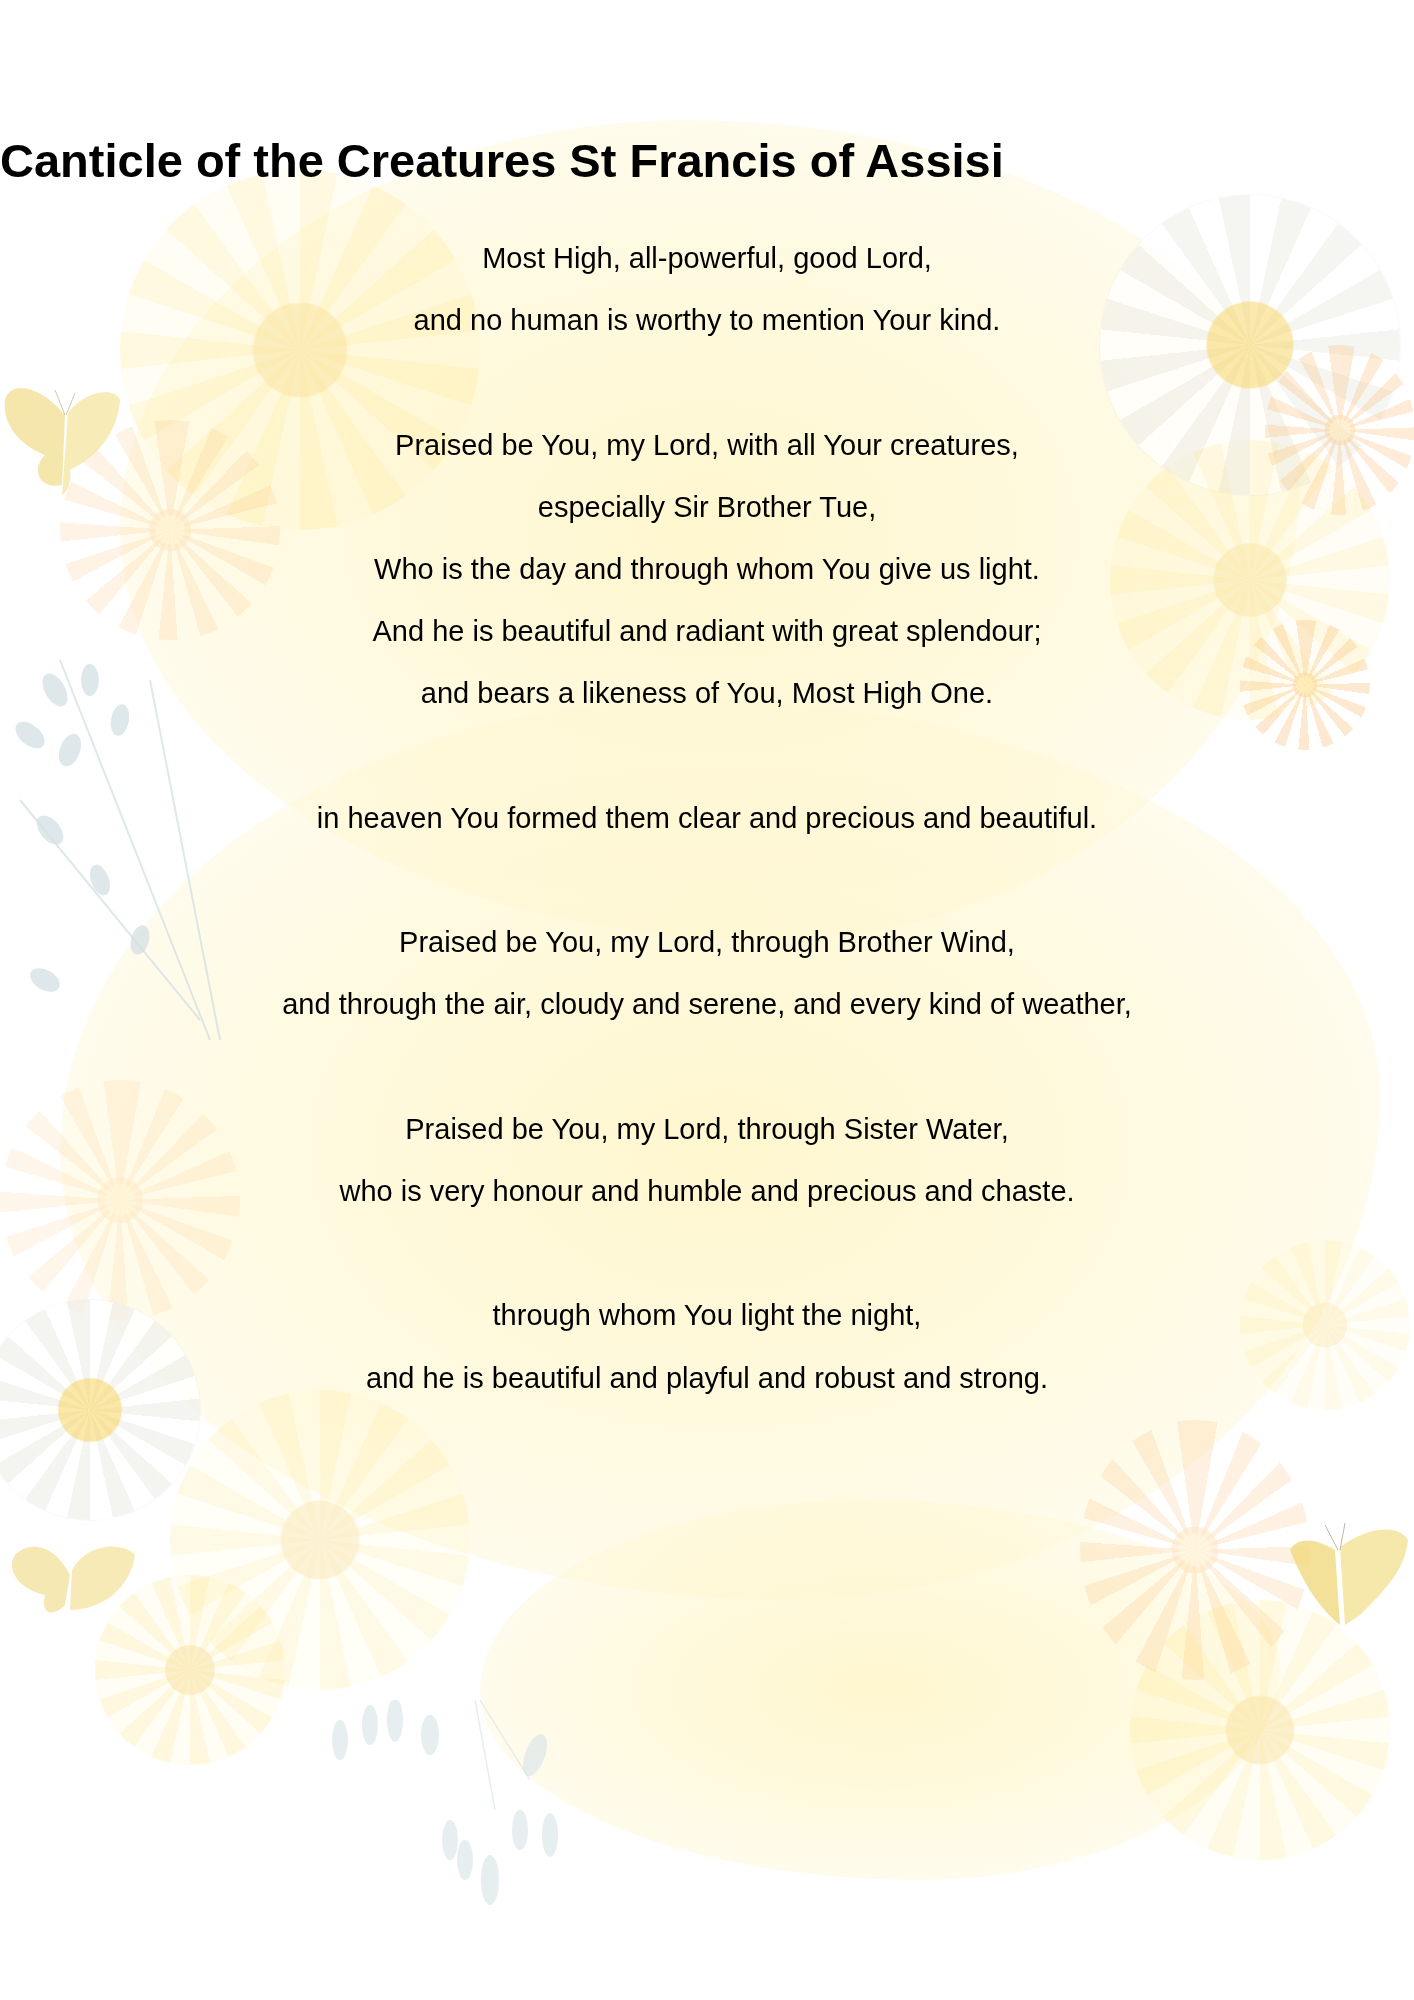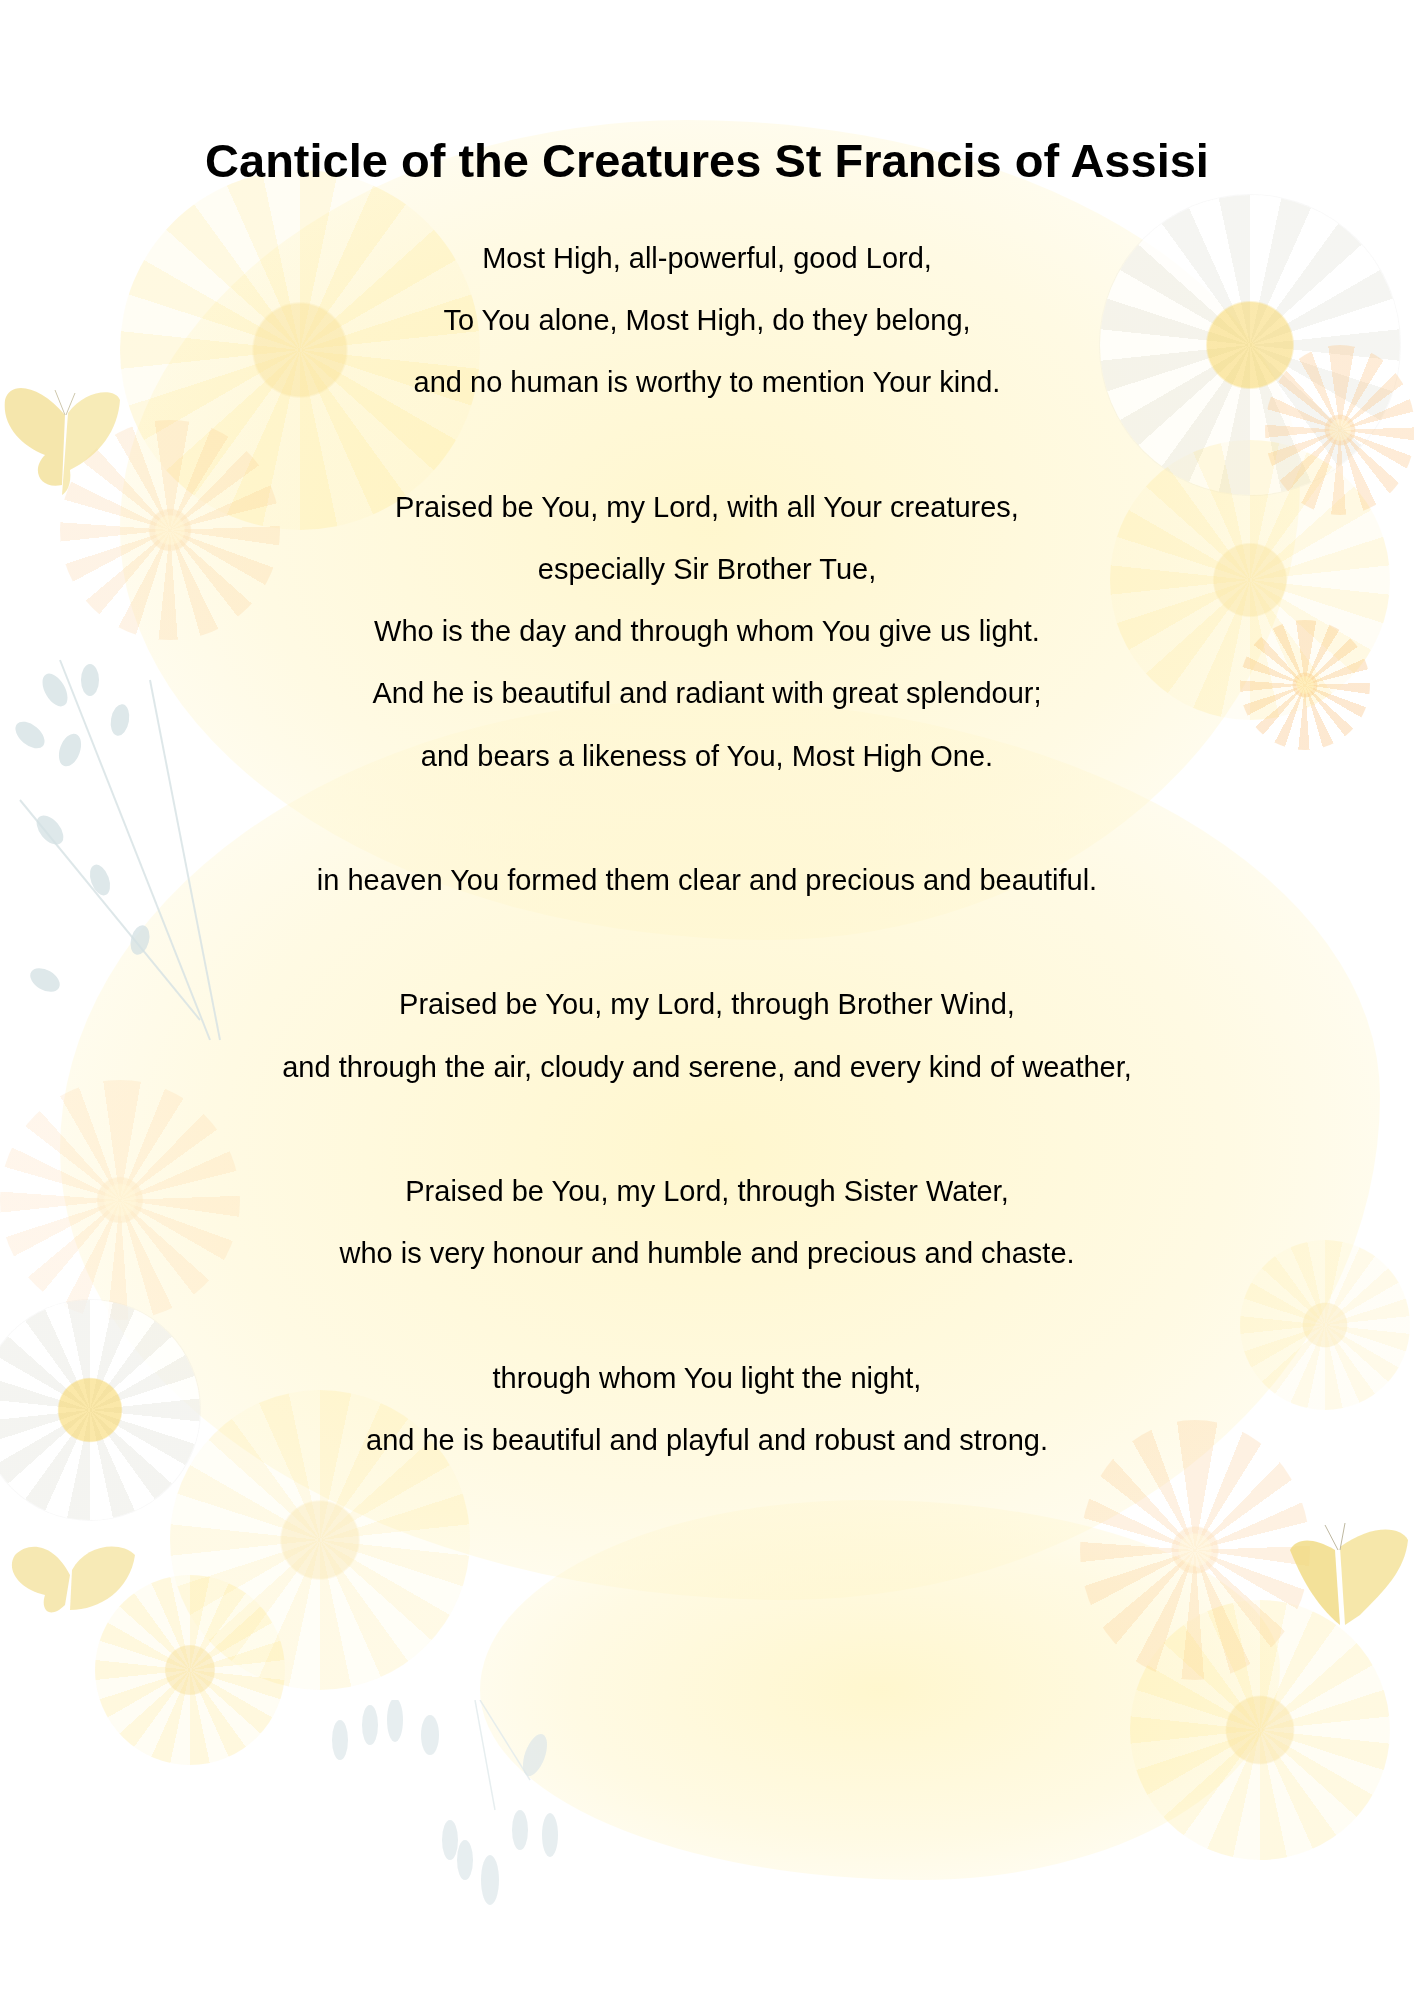--- a/index.html
+++ b/index.html
@@ -31,21 +31,21 @@
       radial-gradient(circle at center, rgba(255,230,170,0.7) 0 9%, rgba(250,200,130,0.5) 10% 13%, transparent 14%),
       repeating-conic-gradient(rgba(250,190,120,0.42) 0 10deg, transparent 10deg 22deg);
   }
   .butterfly { position: absolute; }
   .leaf-spray { position: absolute; }
   .page {
     position: relative; z-index: 1; width: 1414px; height: 2000px;
   }
   .title {
     position: absolute; left: 0; right: 0; top: 100px;
-    text-align: center; font-weight: bold; font-size: 47px; line-height: 60px;
+    text-align: left; font-weight: bold; font-size: 47px; line-height: 60px;
     letter-spacing: 0px;
   }
   .poem {
     position: absolute; left: 0; right: 0; top: 227px;
     text-align: center; font-size: 29px; line-height: 62.2px;
   }
   .stanza { margin: 0 0 62.2px 0; }
   .line { display: block; white-space: nowrap; }
 </style>
 </head>
@@ -131,21 +131,20 @@
     </g>
   </svg>
 </div>
 
 <main class="page">
   <h1 class="title">Canticle of the Creatures St Francis of Assisi</h1>
 
   <div class="poem">
     <div class="stanza">
       <span class="line">Most High, all-powerful, good Lord,</span>
-      <span class="line">To You alone, Most High, do they belong,</span>
       <span class="line">and no human is worthy to mention Your kind.</span>
     </div>
     <div class="stanza">
       <span class="line">Praised be You, my Lord, with all Your creatures,</span>
       <span class="line">especially Sir Brother Tue,</span>
       <span class="line">Who is the day and through whom You give us light.</span>
       <span class="line">And he is beautiful and radiant with great splendour;</span>
       <span class="line">and bears a likeness of You, Most High One.</span>
     </div>
     <div class="stanza">

